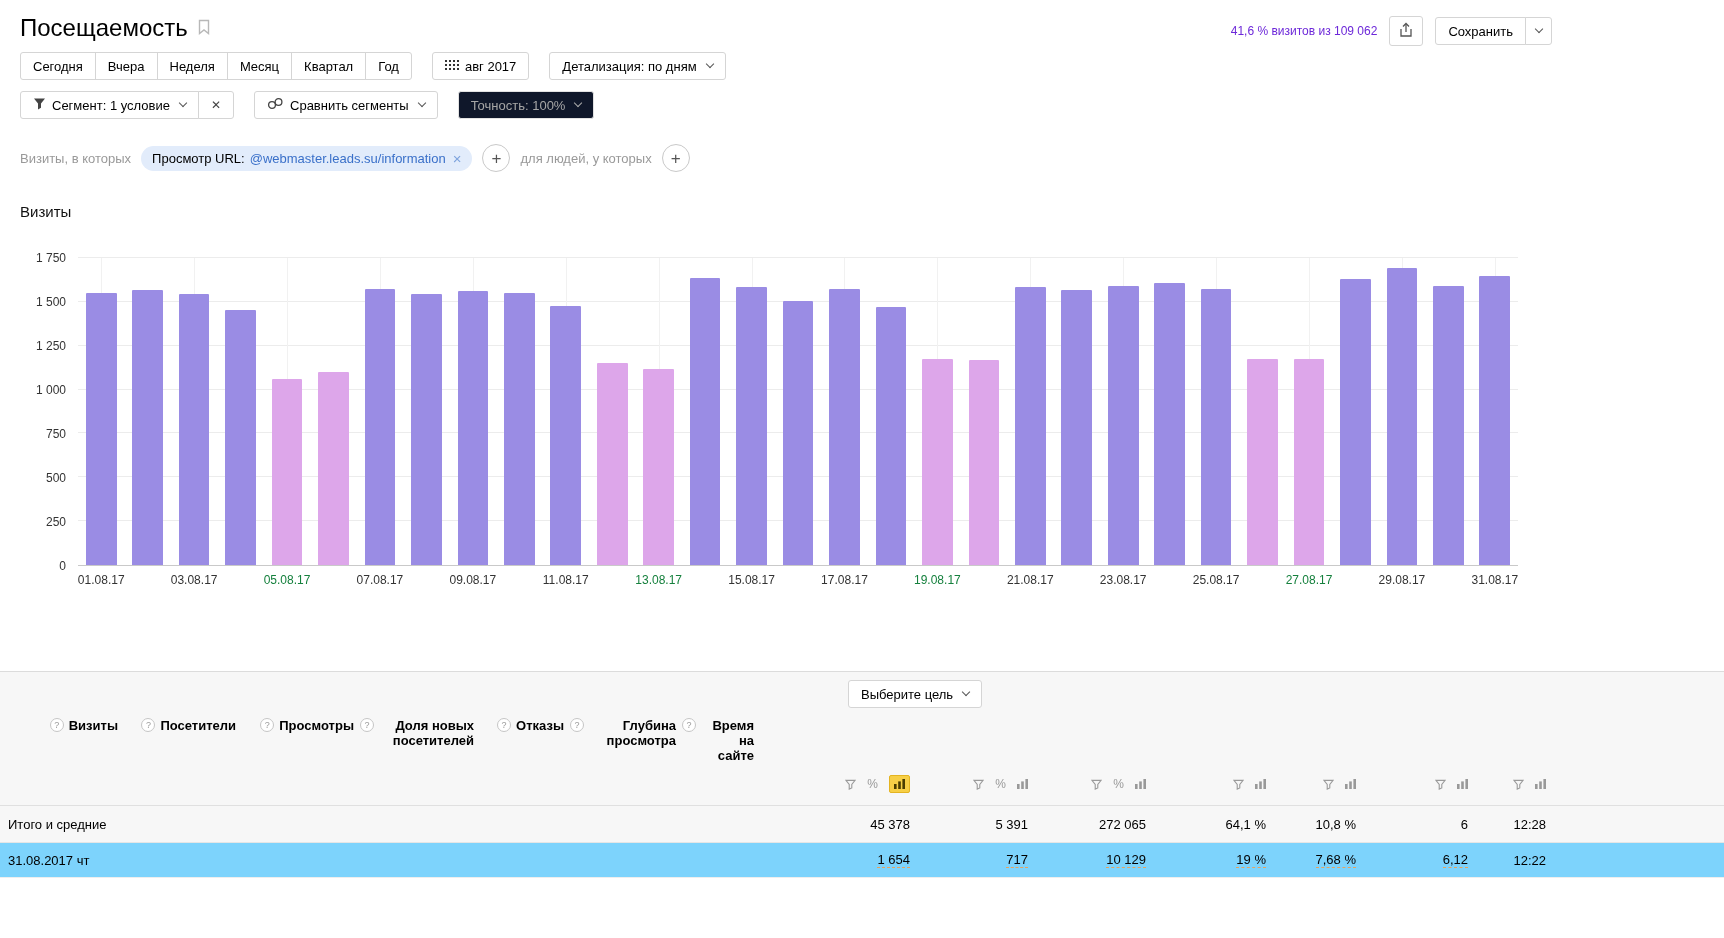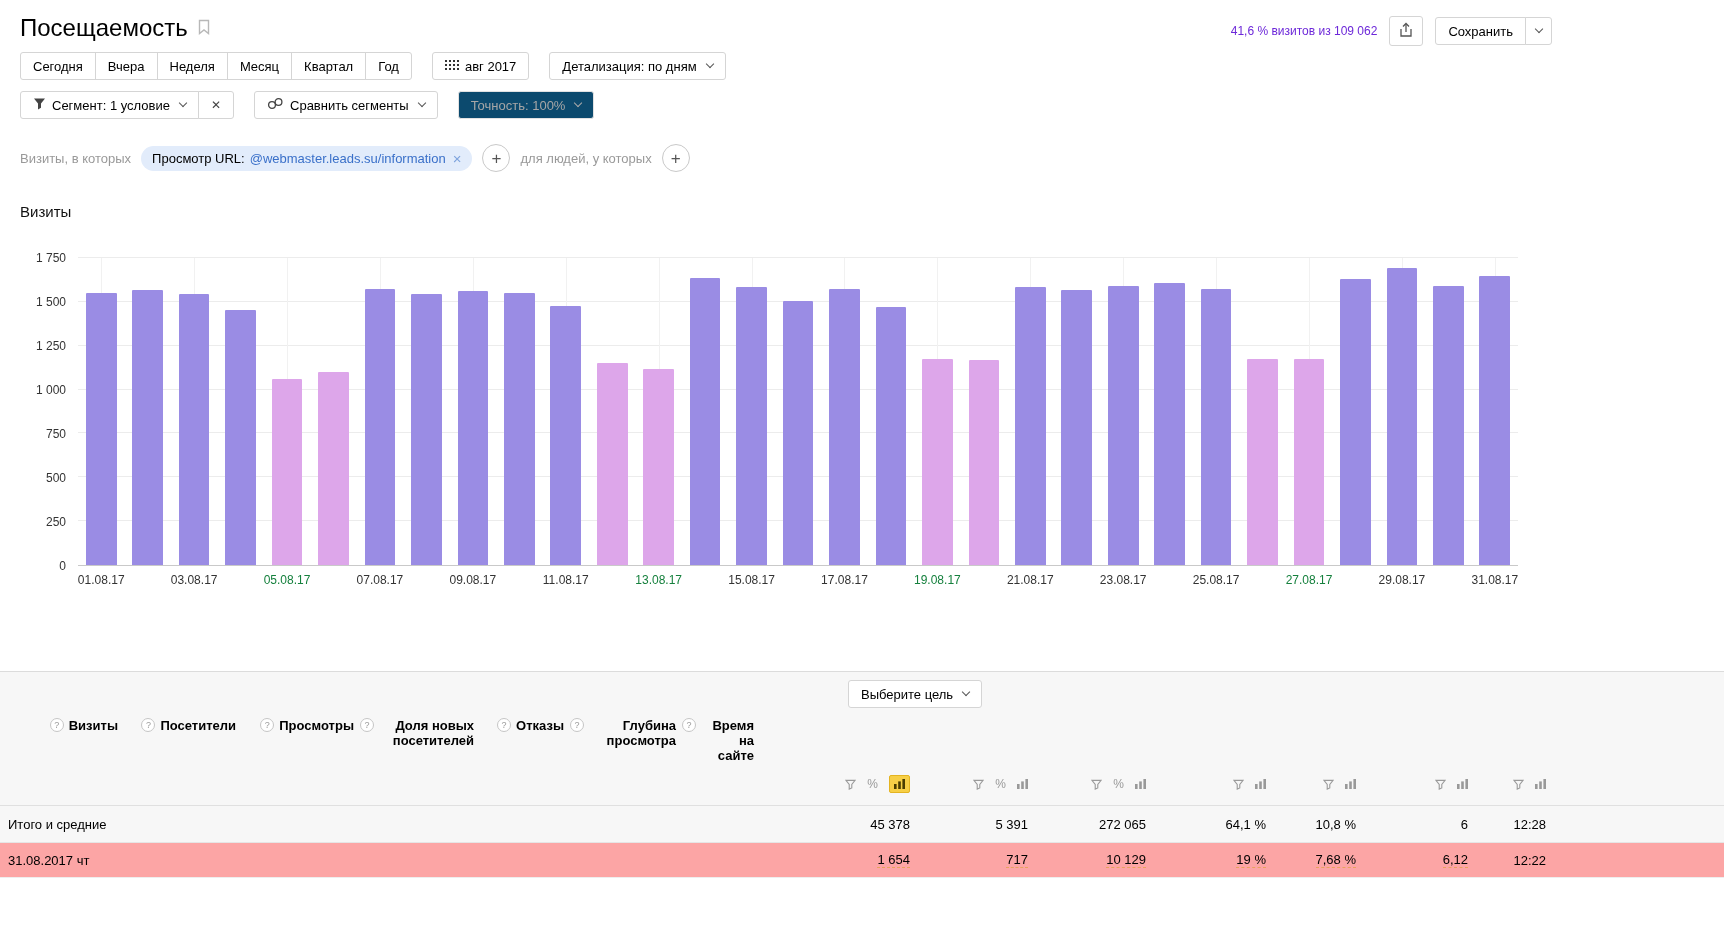--- a/index.html
+++ b/index.html
@@ -8,21 +8,21 @@
   .page{position:relative;width:1724px;height:938px}
 
   
   .title-row{display:flex;align-items:center;gap:10px;padding:14px 20px 0}
   .title-row h1{font-size:24px;font-weight:400}
   .header-right{position:absolute;top:16px;right:172px;display:flex;align-items:center;gap:12px}
   .stats{color:#6d28d9;font-size:12px}
   .btn{display:inline-flex;align-items:center;gap:6px;height:28px;padding:0 12px;background:#fff;
     border:1px solid #d5d5d5;border-radius:3px;font-size:13px;color:#000;cursor:pointer;white-space:nowrap;
     font-family:inherit}
-  .btn.disabled{background:#0c4a6e;color:#a6a6a6;border-color:#e2e2e2}
+  .btn.disabled{background:#0f172a;color:#a6a6a6;border-color:#e2e2e2}
   .icon-btn{width:34px;height:30px;display:inline-flex;align-items:center;justify-content:center;
     background:#fff;border:1px solid #d5d5d5;border-radius:3px;cursor:pointer}
   .split{display:inline-flex}
   .split .btn:first-child{border-radius:3px 0 0 3px}
   .split .btn + .btn{border-radius:0 3px 3px 0;margin-left:-1px}
   .chev{width:6px;height:6px;border-right:1.5px solid #555;border-bottom:1.5px solid #555;
     transform:rotate(45deg);display:inline-block;margin-left:4px;margin-top:-4px;flex:0 0 auto}
   .chev.grey{border-color:#aaa}
   .chev-btn{width:27px;padding:0;justify-content:center}
 
@@ -78,21 +78,21 @@
   .help{width:14px;height:14px;border:1px solid #c6c6c6;border-radius:50%;color:#9a9a9a;font-size:9px;
     display:inline-flex;align-items:center;justify-content:center;margin-right:5px;flex:0 0 auto;background:#fff;cursor:pointer}
   .icons-row{display:flex;align-items:center;padding:10px 0 12px}
   .icons-row .left-sp{flex:1}
   .m-cell.icons{align-items:center;gap:11px}
   .sort-icon{display:inline-flex;align-items:center;justify-content:center;cursor:pointer;line-height:1}
   .sort-icon.pct{color:#999;font-size:12px}
   .sort-icon.active{background:#f7cf46;border:1px solid #e4b421;border-radius:2px;padding:3px 4px}
   .t-row{display:flex;align-items:center;height:36px}
   .t-row.totals{background:#f7f7f7}
-  .t-row.data{background:#fca5a5;border-top:1px solid #e6e6e6;border-bottom:1px solid #eee}
+  .t-row.data{background:#7dd3fc;border-top:1px solid #e6e6e6;border-bottom:1px solid #eee}
   .row-label{flex:1;padding-left:8px}
   .row-vals{width:932px;padding-right:178px;display:flex;flex:0 0 auto}
   .m-cell.val{align-items:center}
   .val-link{border-bottom:1px dashed #e8a25c;cursor:pointer}
 </style>
 </head>
 <body>
 
 <div class="page">
 

